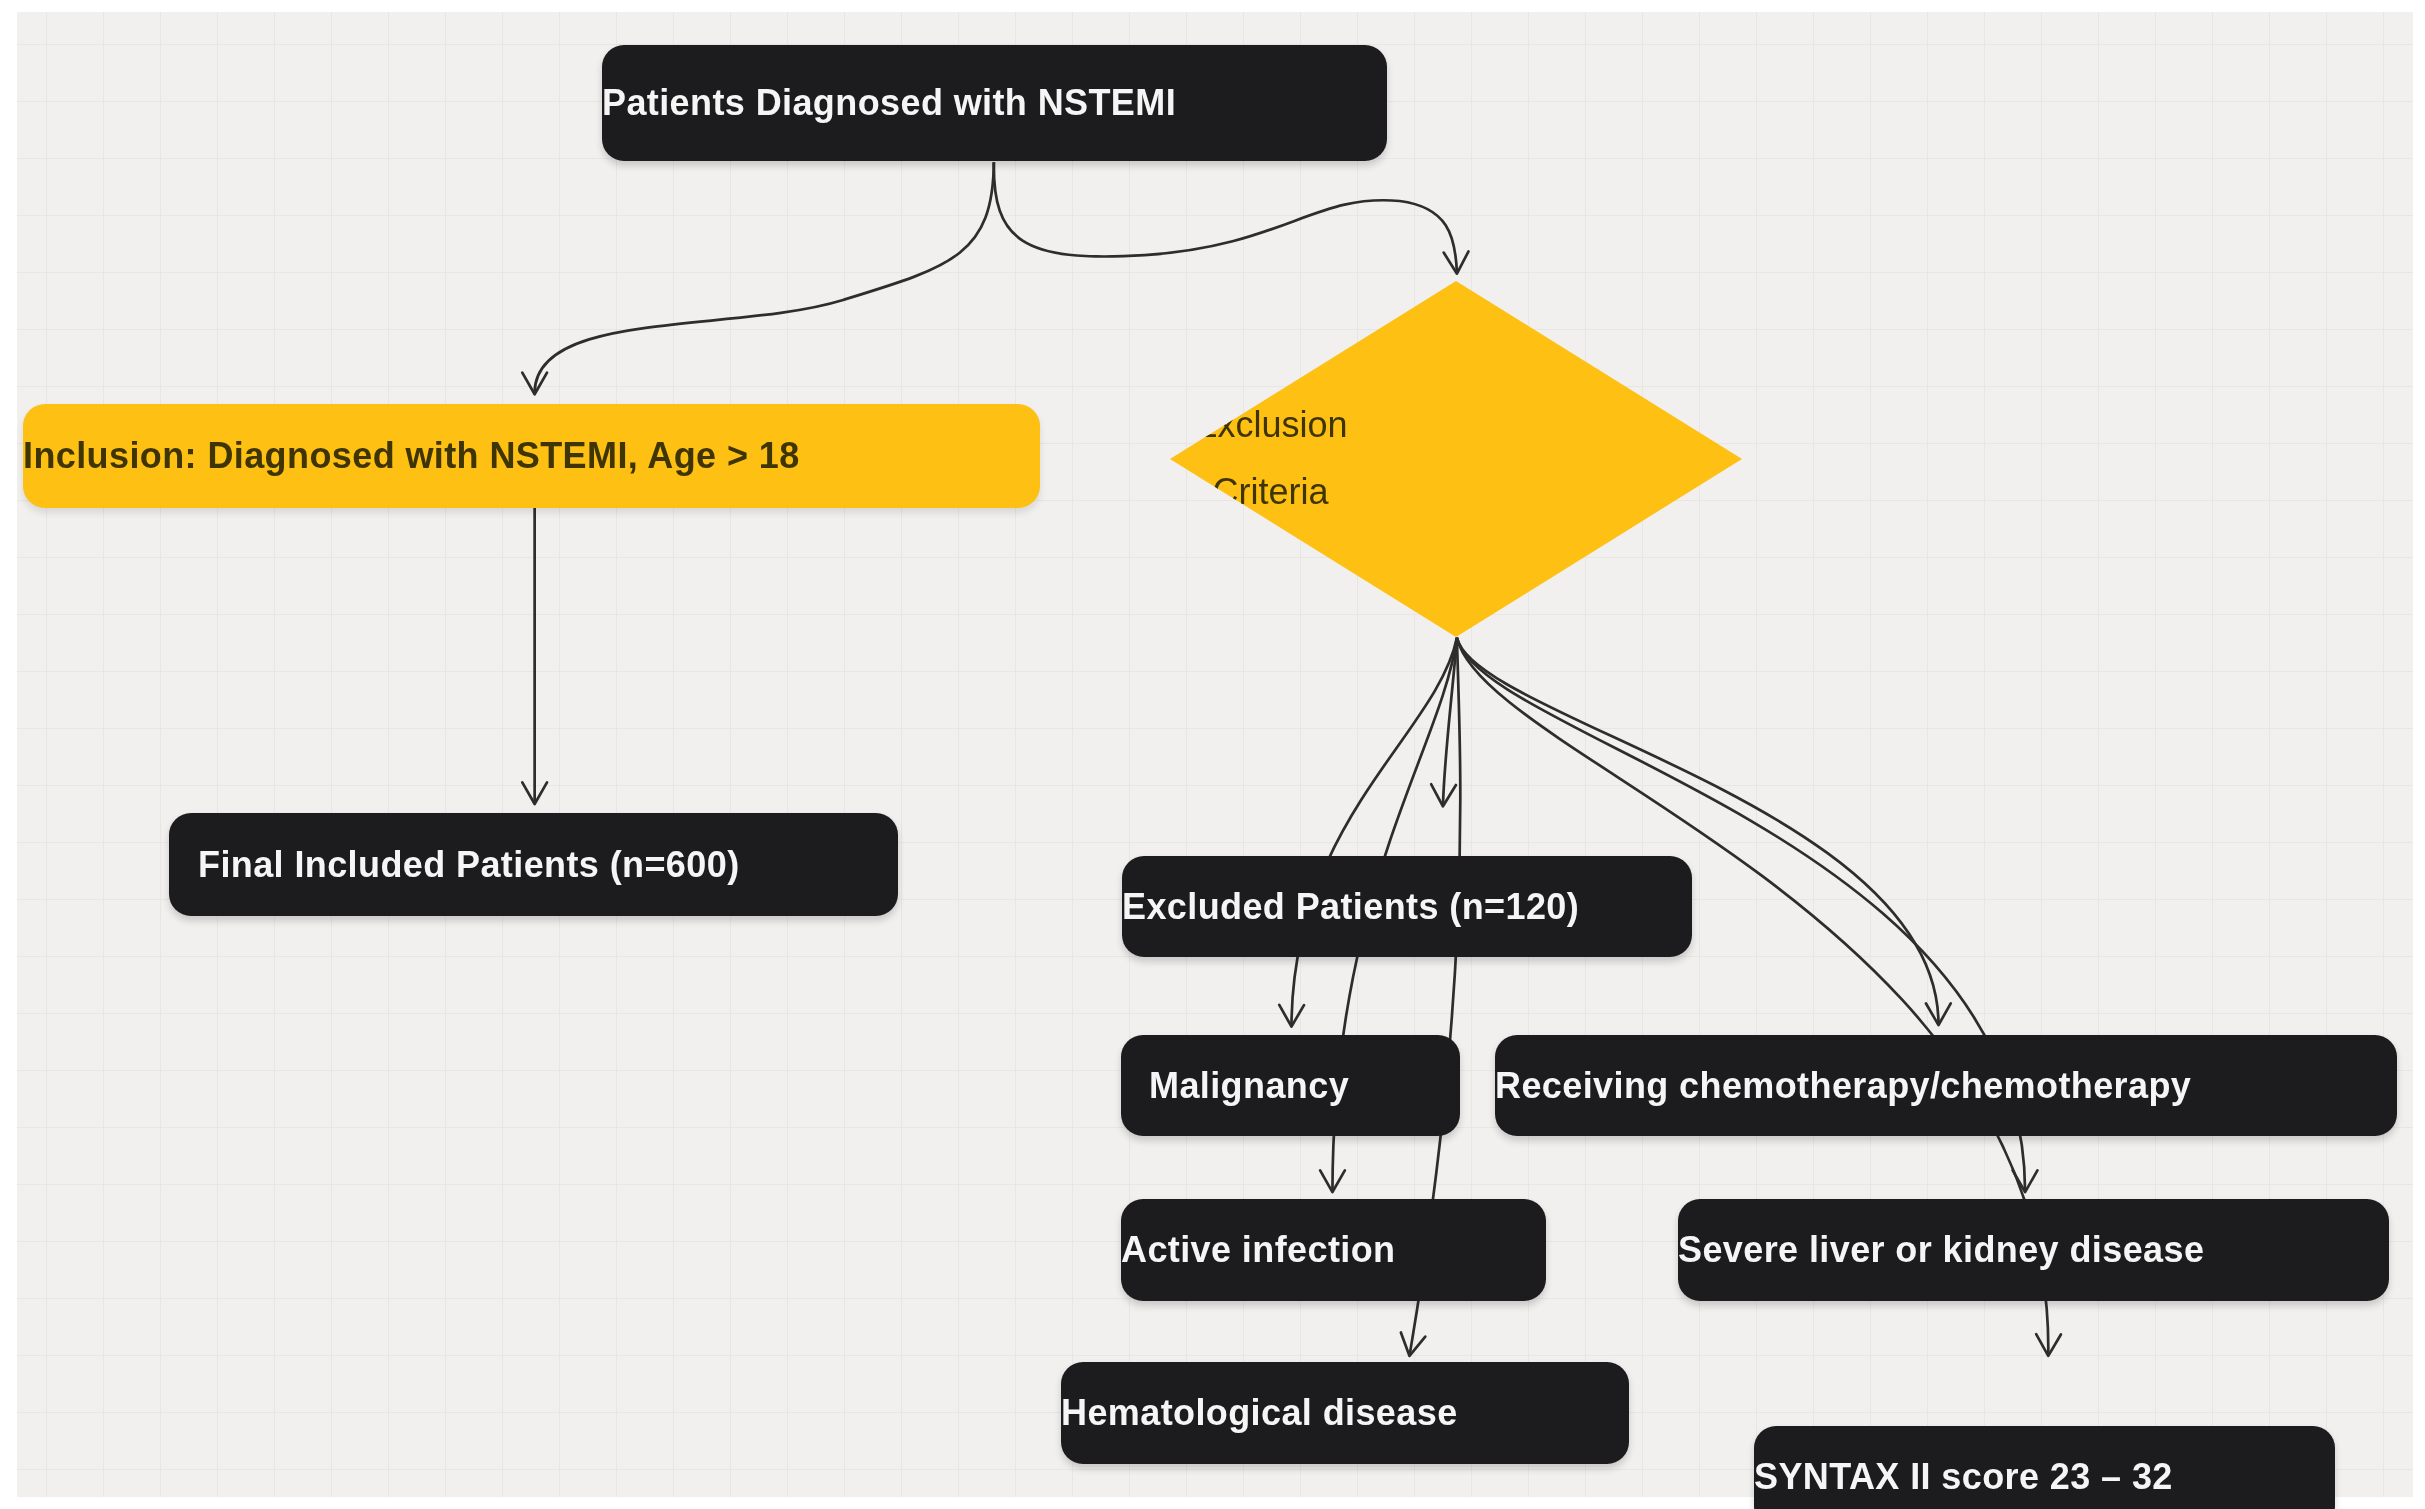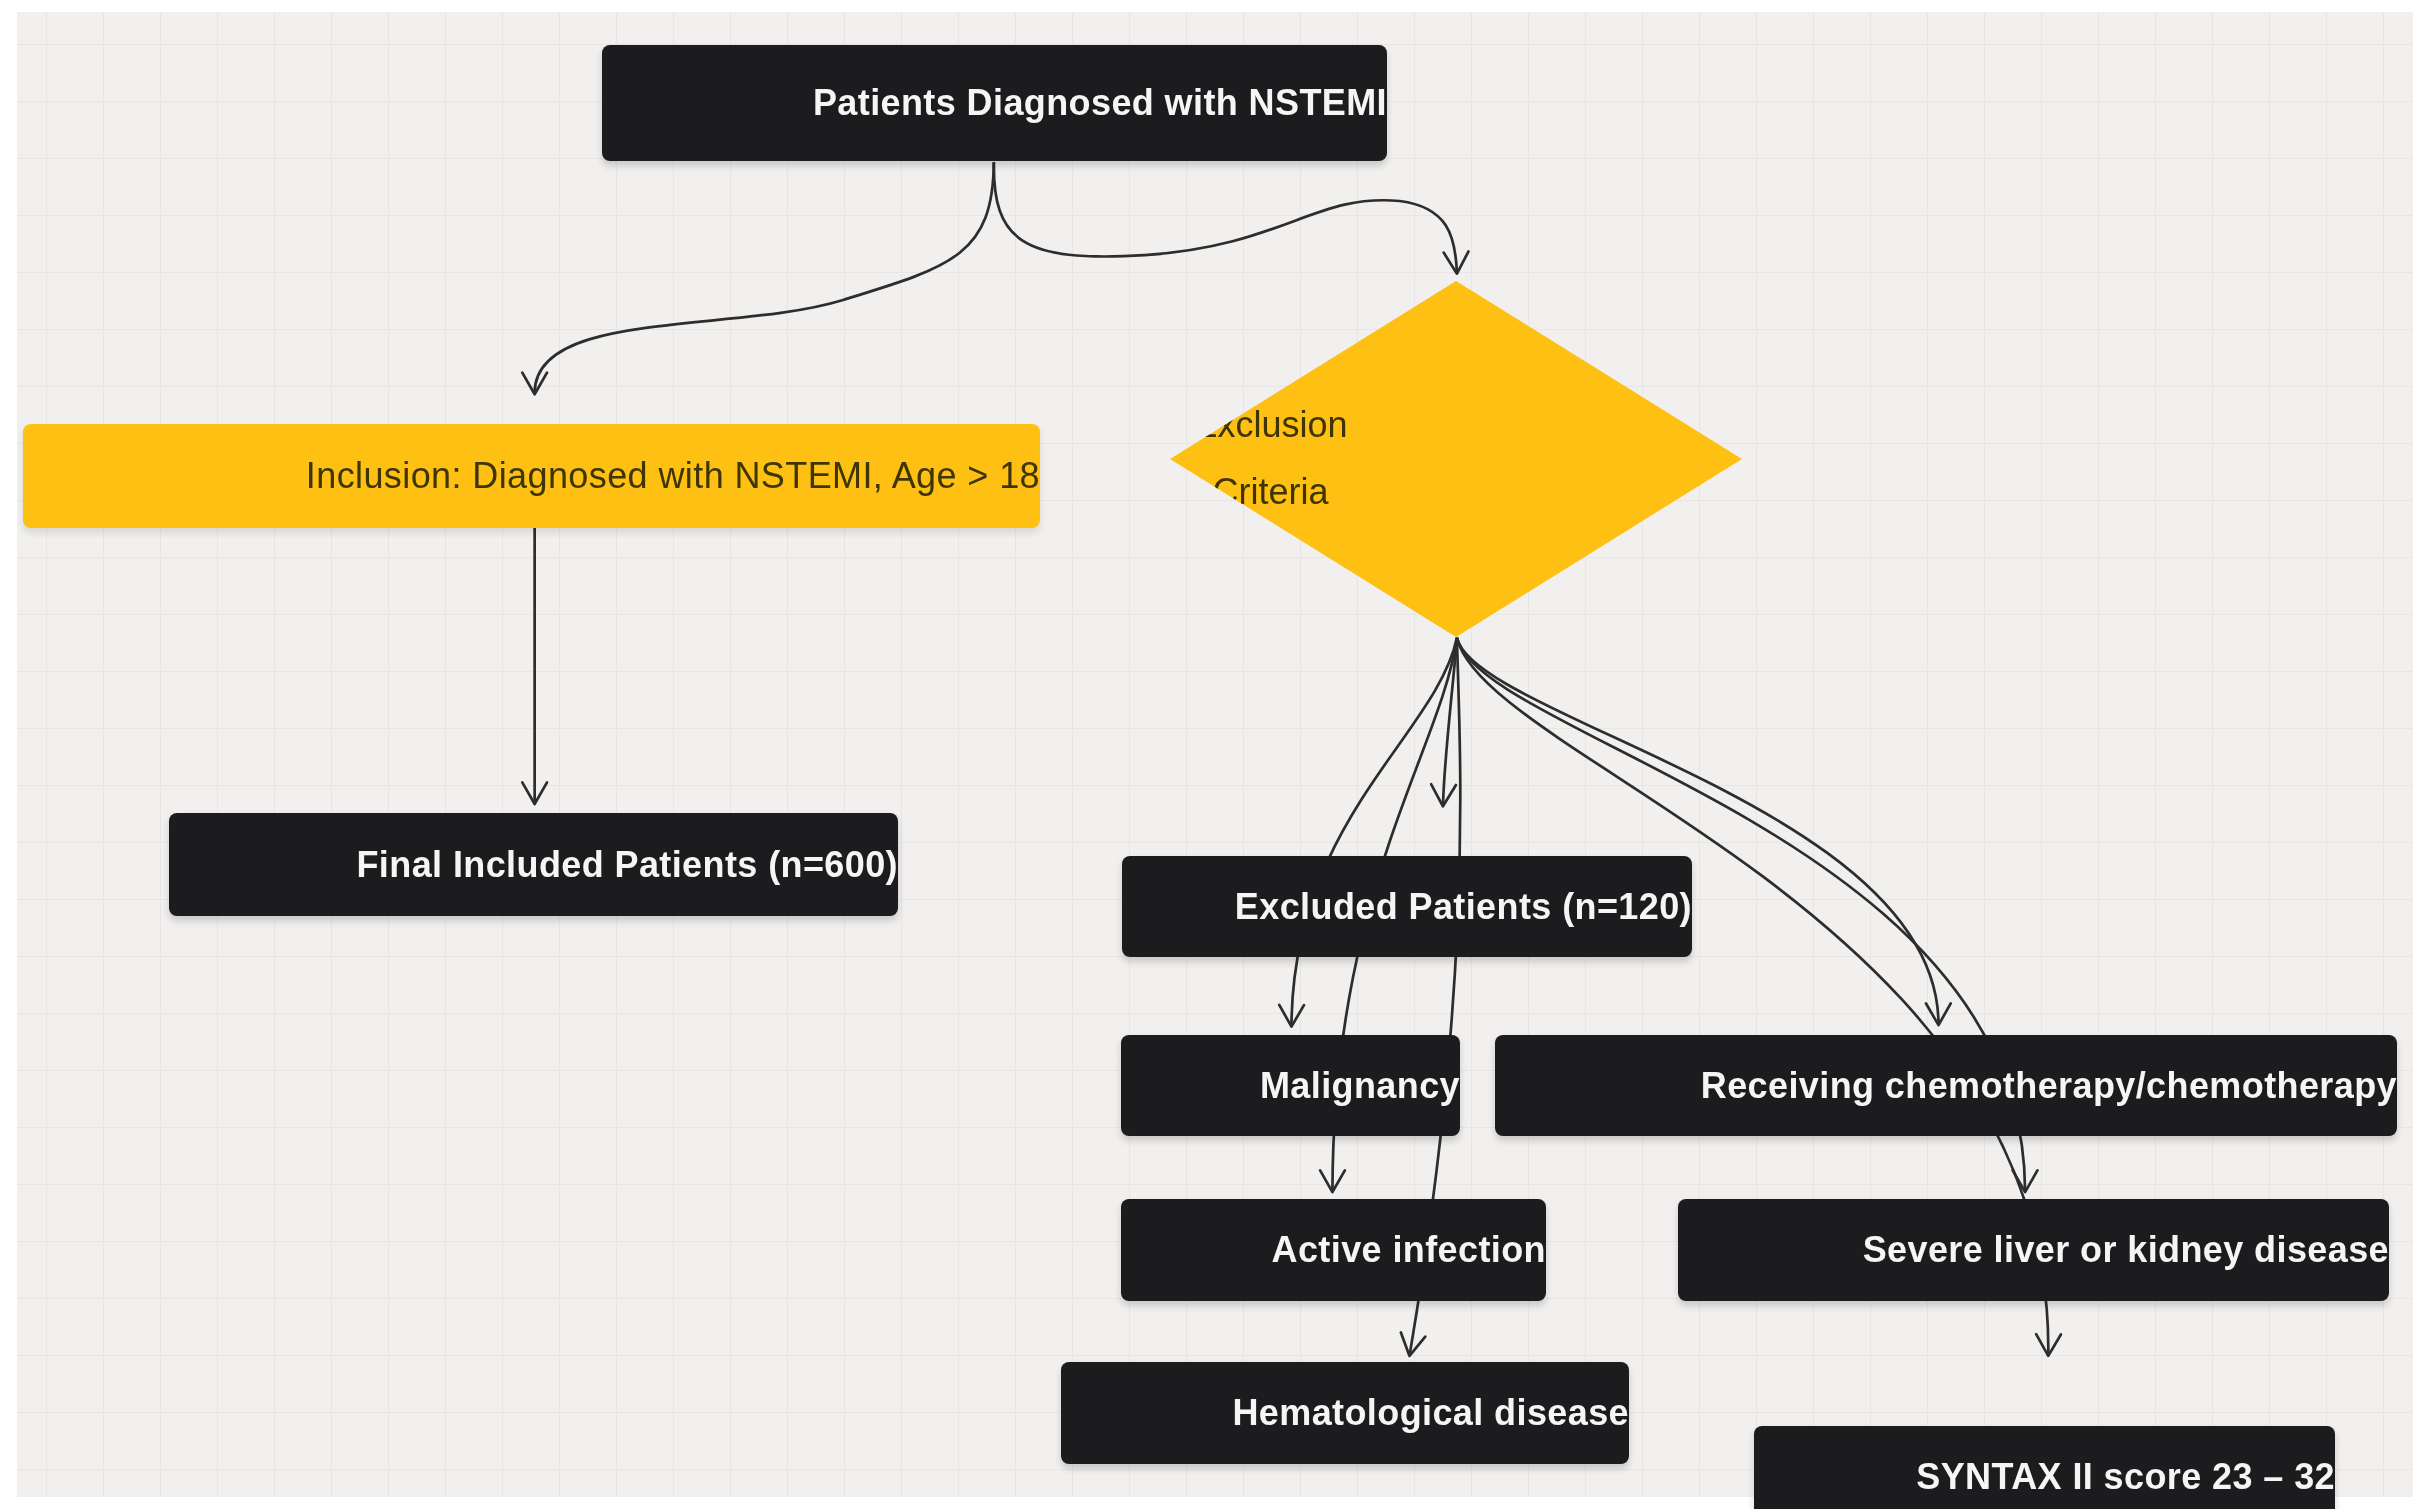--- a/index.html
+++ b/index.html
@@ -38,36 +38,35 @@
   }
   .edge{
     fill:none;
     stroke:var(--edge-color);
     stroke-width:3.5;
   }
   .node{
     position:absolute;
     display:flex;
     align-items:center;
-    justify-content:flex-end;
+    justify-content:flex-start;
     text-align:center;
     background:var(--node-fill);
     color:var(--node-text);
-    border-radius:8px;
+    border-radius:22px;
     font-size:36px;
     font-weight:bold;
     letter-spacing:0.4px;
     box-shadow:0 4.6px 7.7px rgba(0,0,0,0.16);
   }
   .node.accent{
     background:var(--accent-fill);
     color:var(--accent-text);
-    font-weight:normal;
+    font-weight:bold;
     box-shadow:0 4.6px 7.7px rgba(0,0,0,0.10);
-    margin-top:20px;
   }
   .diamond{
     position:absolute;
     display:flex;
     align-items:center;
     justify-content:flex-start;
     text-align:center;
     background:var(--accent-fill);
     color:var(--accent-text);
     font-size:36px;

